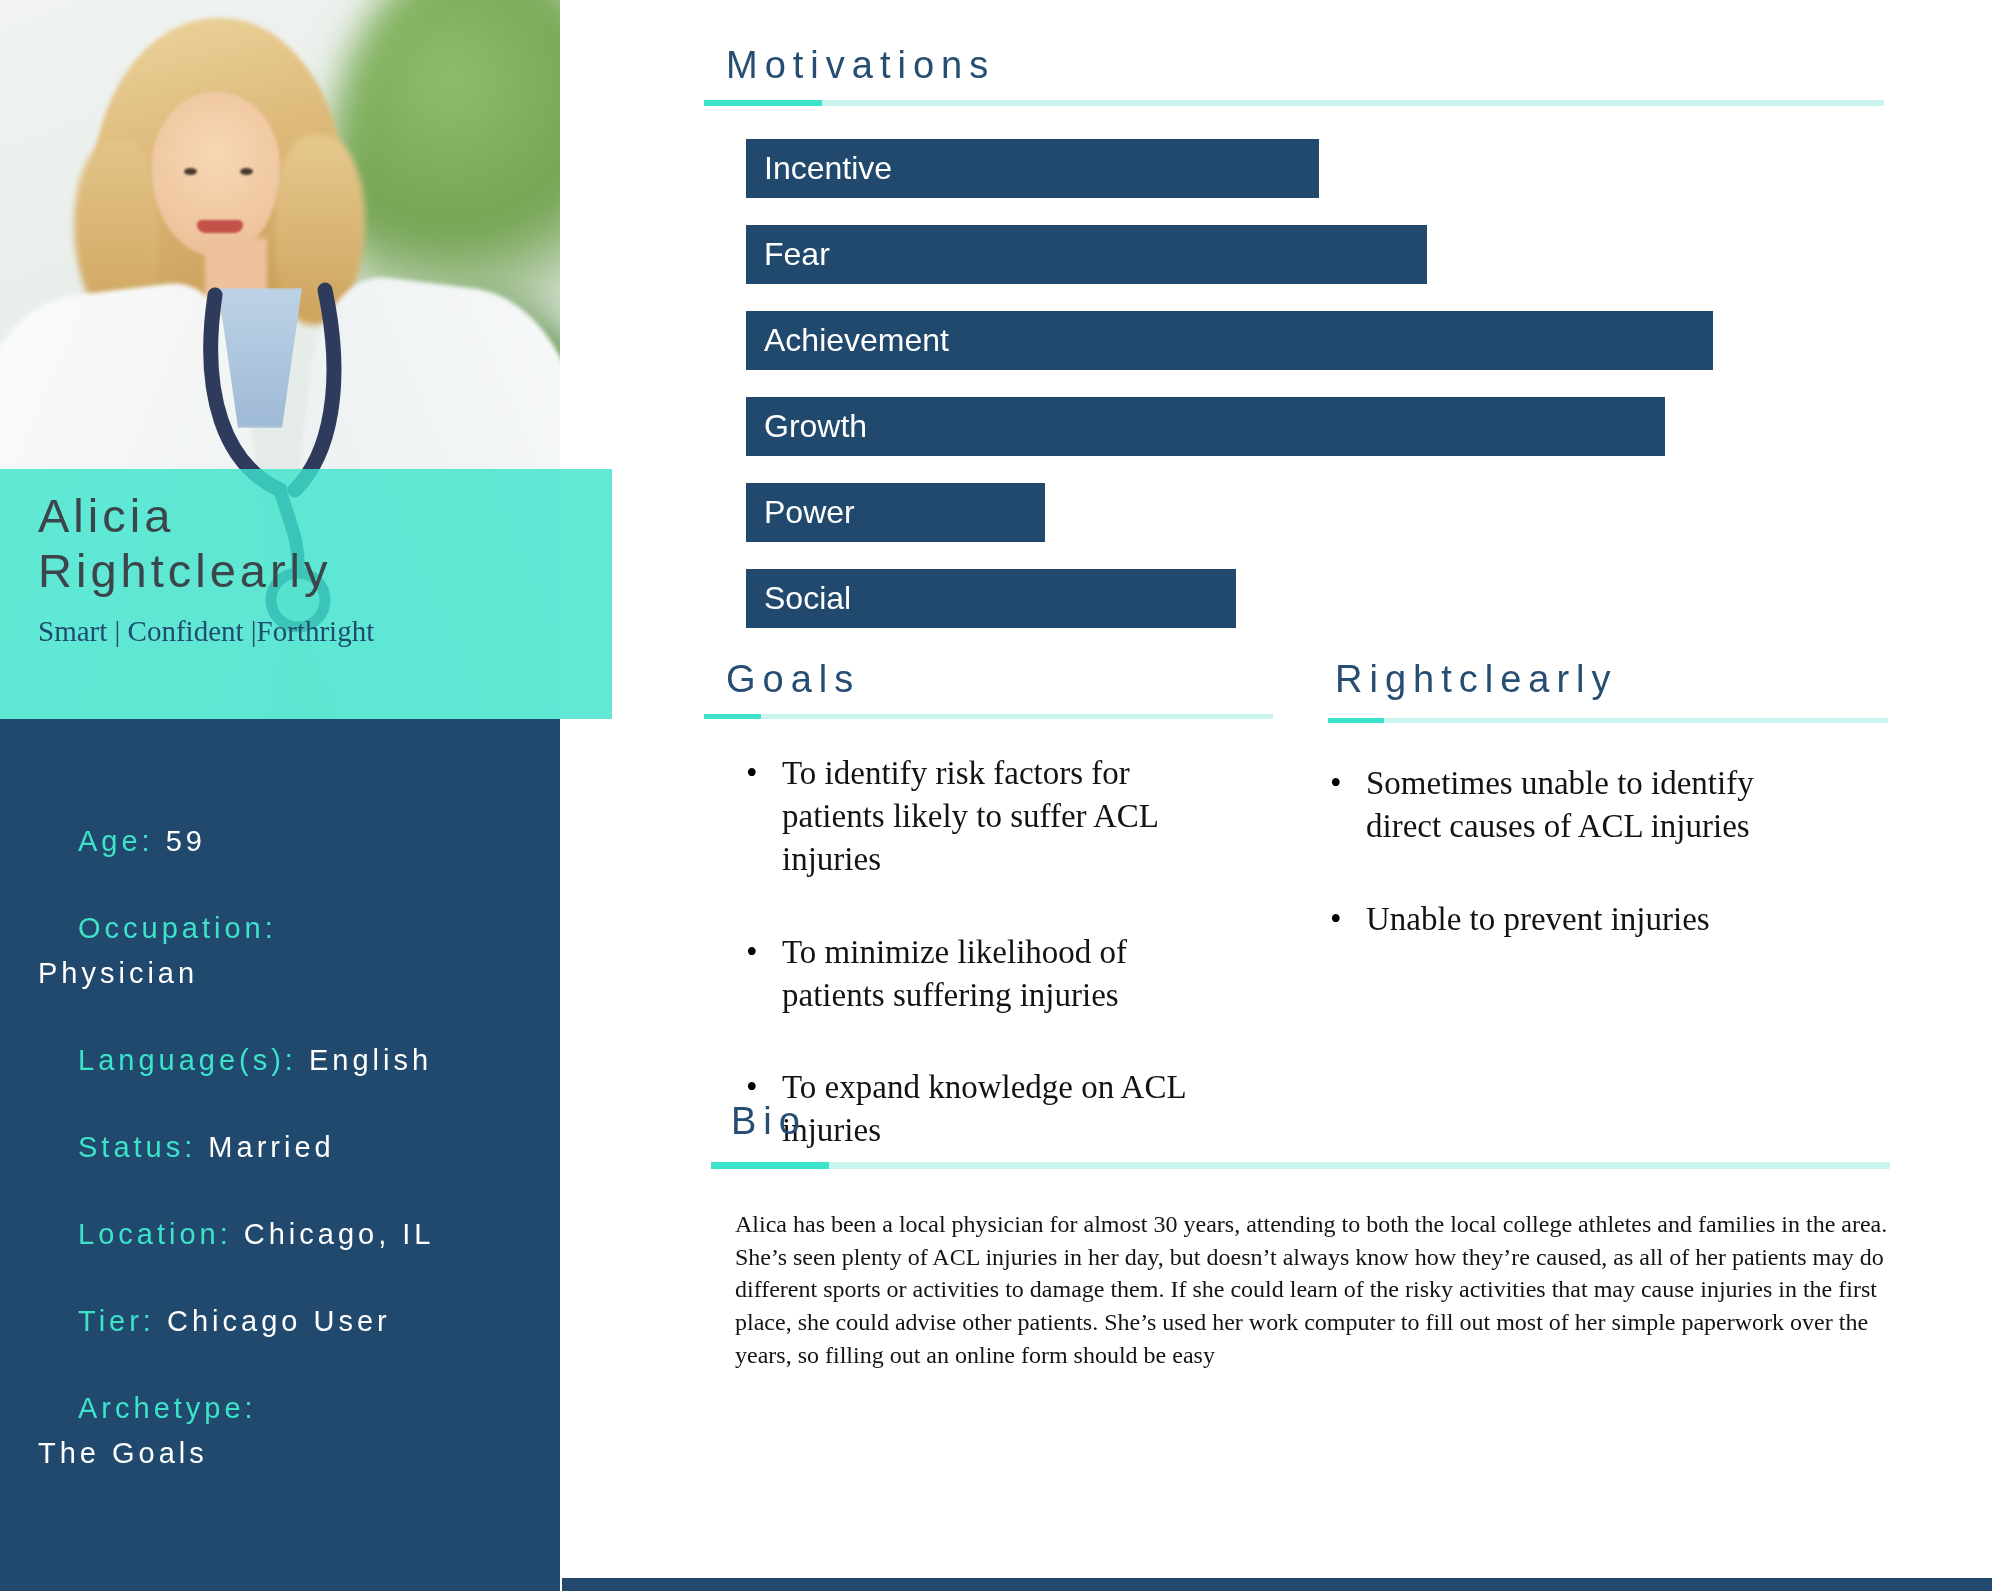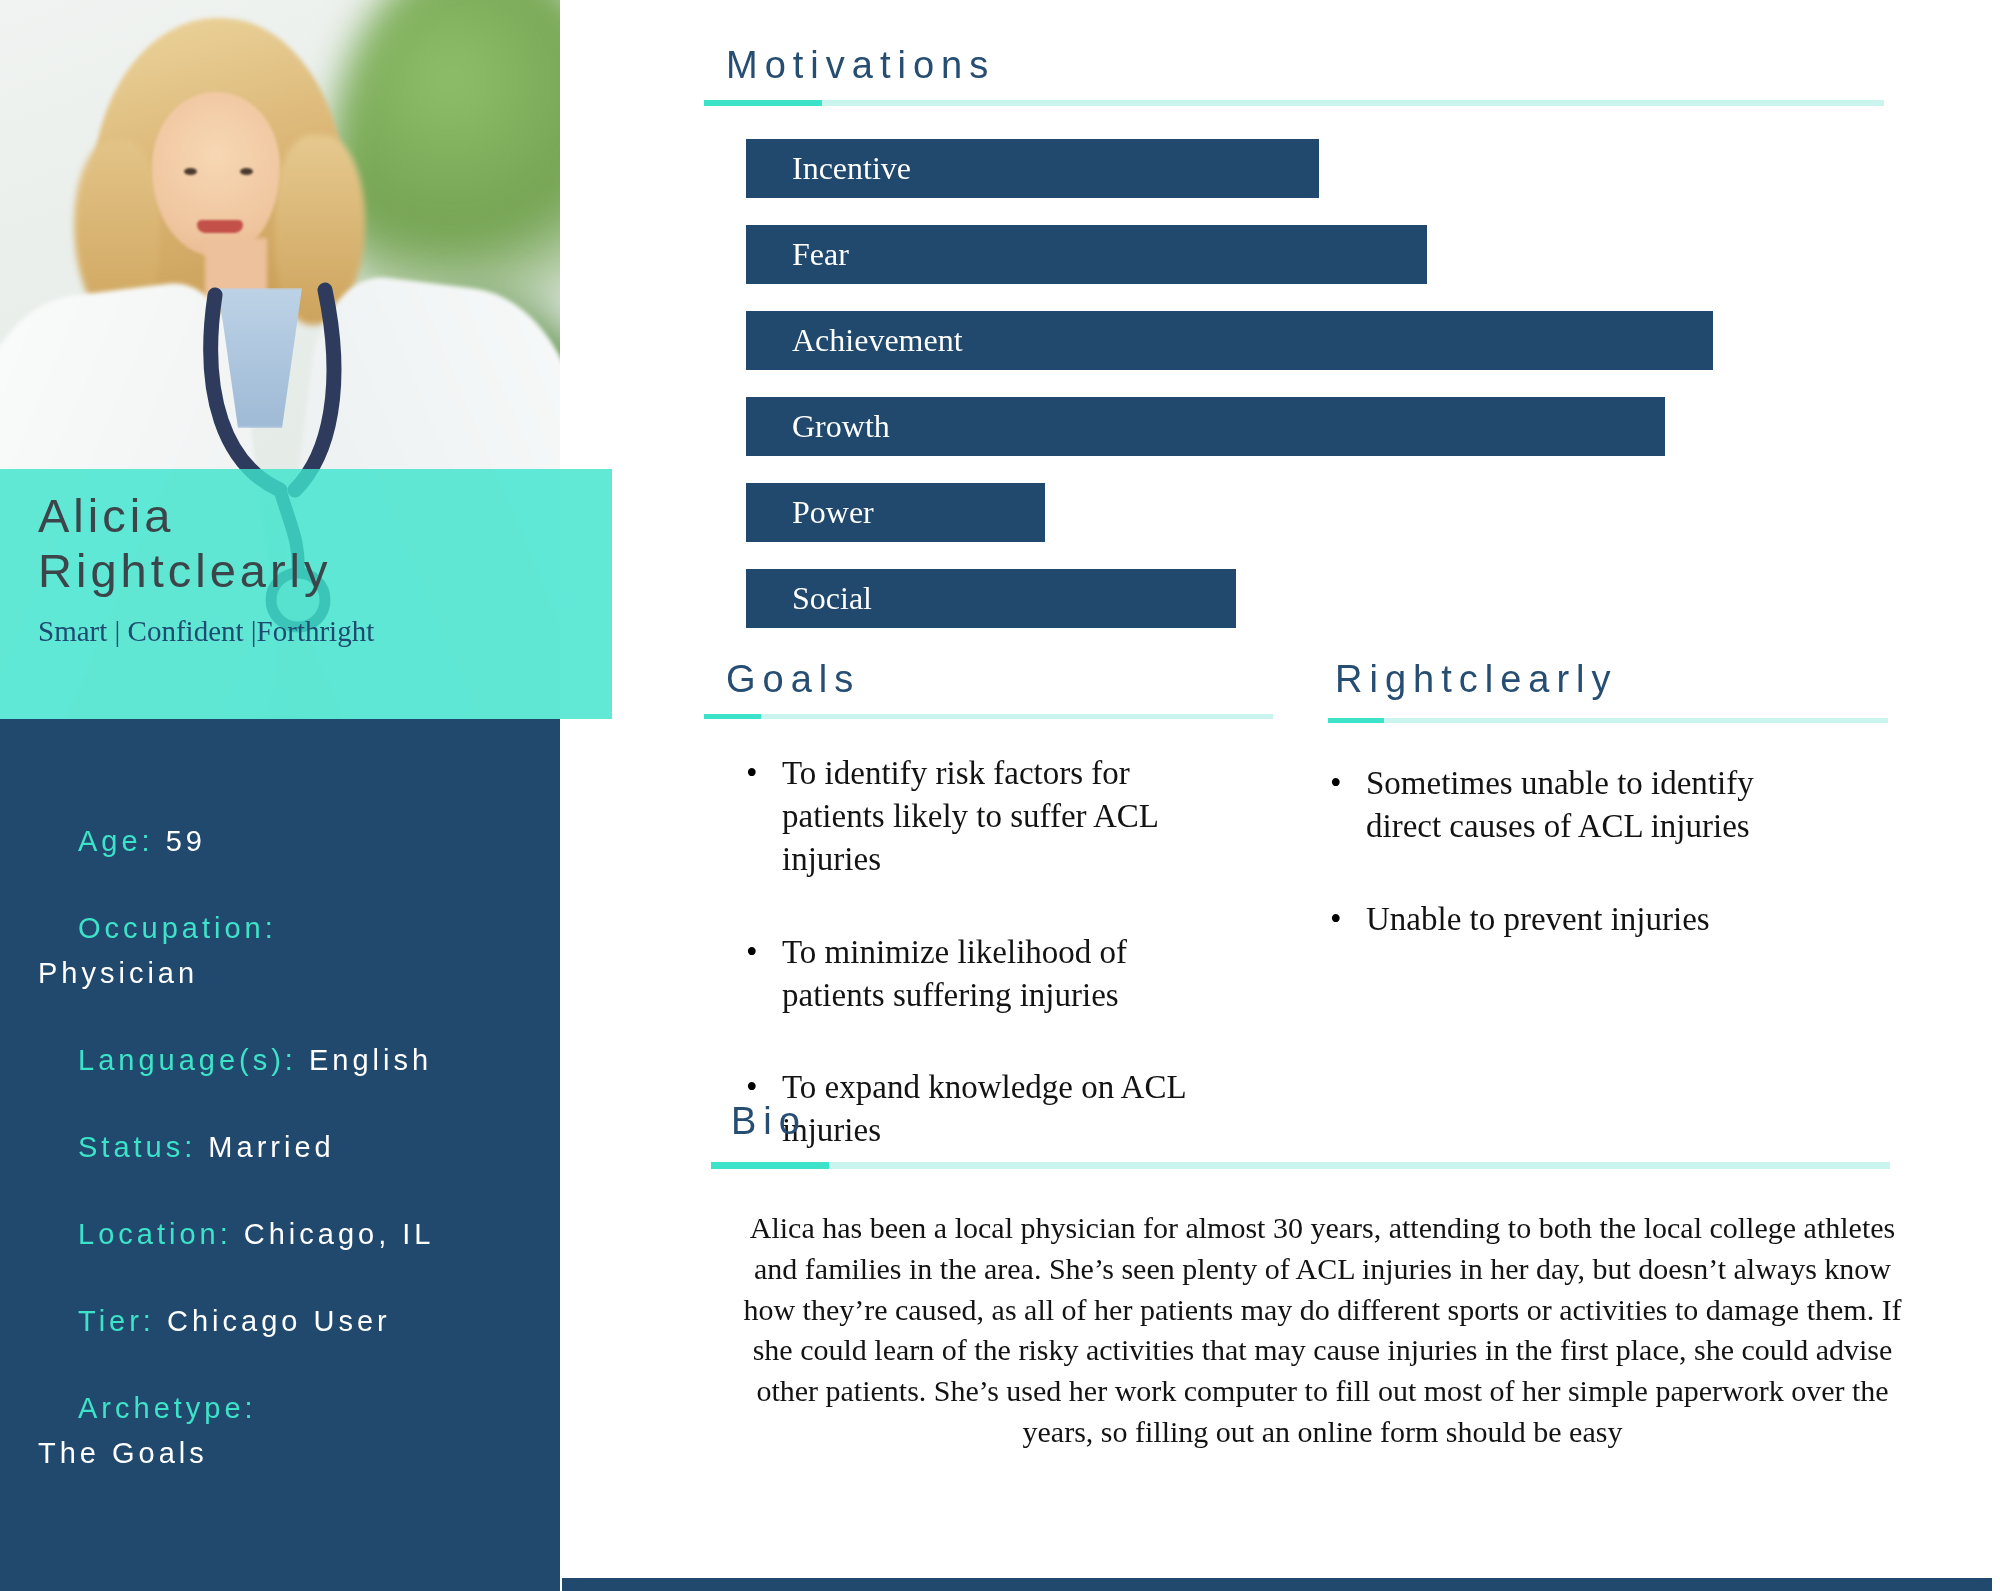--- a/index.html
+++ b/index.html
@@ -62,27 +62,27 @@
     box-sizing:border-box;padding:100px 20px 0 38px;z-index:2;}
   .row{margin-bottom:42px;font-size:29px;letter-spacing:4px;line-height:1.55;color:#ffffff;}
   .row .lbl{color:var(--teal);margin-left:40px;}
   .row.stack .lbl{display:block;}
   
   .h-section{position:absolute;color:var(--navy-heading);font-size:38px;letter-spacing:7px;white-space:nowrap;}
   .rule{position:absolute;height:5px;
     background:linear-gradient(to right,var(--teal) 0 10%,var(--teal-light) 10% 100%);}
   .bars{position:absolute;left:746px;top:139px;width:1194px;}
   .bar{height:59px;margin-bottom:27px;background:var(--navy);display:flex;align-items:center;}
-  .bar span{font-family:Liberation Serif, serif;font-size:32px;color:#ffffff;padding-left:18px;white-space:nowrap;margin-left:28px;}
+  .bar span{font-family:Liberation Sans, sans-serif;font-size:32px;color:#ffffff;padding-left:18px;white-space:nowrap;}
   .blist{position:absolute;margin:0;padding:0;list-style:none;}
   .blist li{position:relative;font-family:"Liberation Serif",serif;font-size:33px;line-height:1.3;
     color:var(--ink);padding-left:36px;margin-bottom:50px;}
   .blist li::before{content:"\2022";position:absolute;left:0;top:0;color:#000;}
   .bio-text{position:absolute;left:735px;top:1208px;width:1175px;
-    font-family:"Liberation Serif",serif;font-size:30px;line-height:1.36;color:var(--ink);text-align:center;}
+    font-family:"Liberation Serif",serif;font-size:24px;line-height:1.36;color:var(--ink);}
   .bottom-strip{position:absolute;left:562px;bottom:0;width:1430px;height:13px;background:var(--navy);}
 </style>
 </head>
 <body>
 
 <div class="canvas">
 
   <div class="sidebar">
     <div class="photo">
       <div class="blob plant1"></div>

